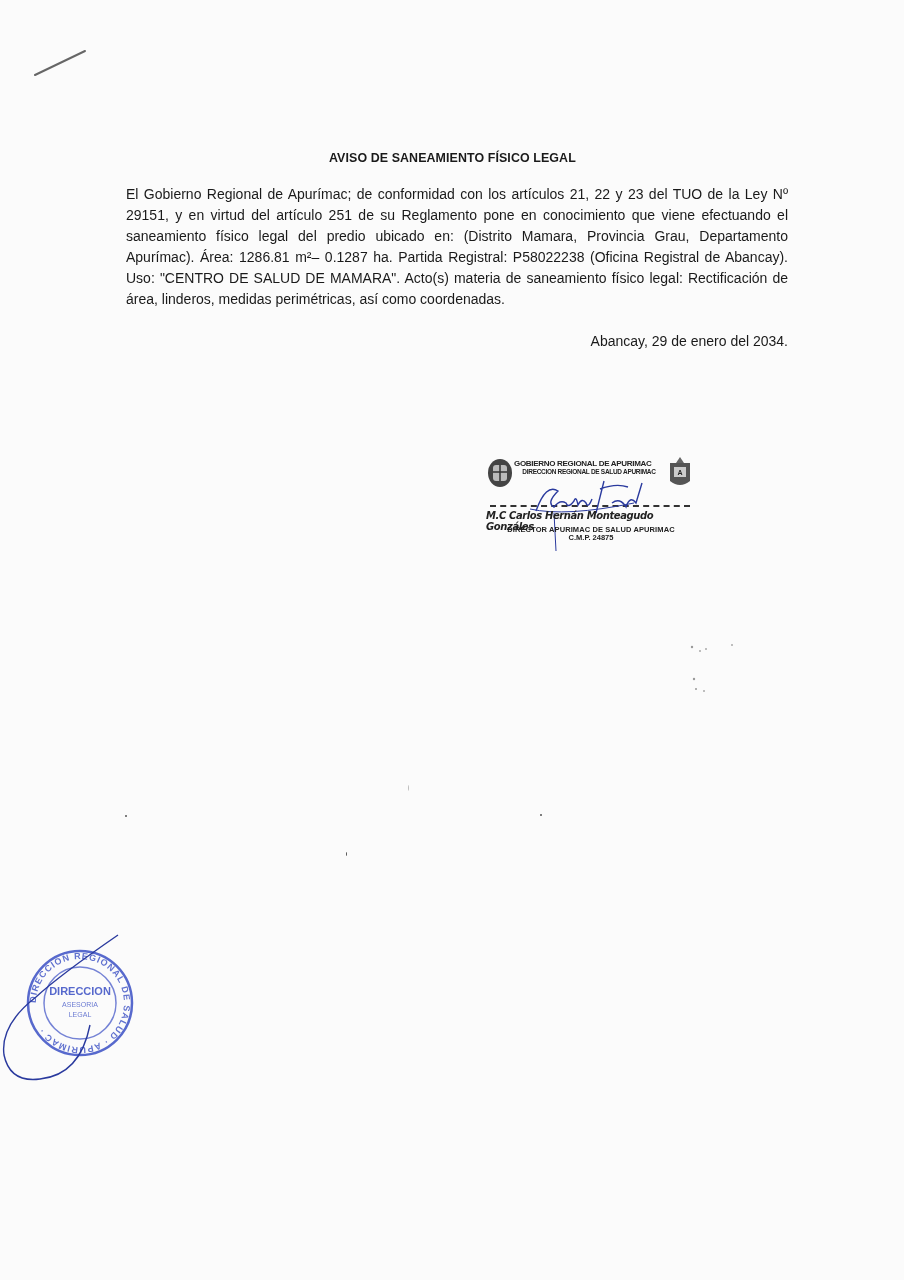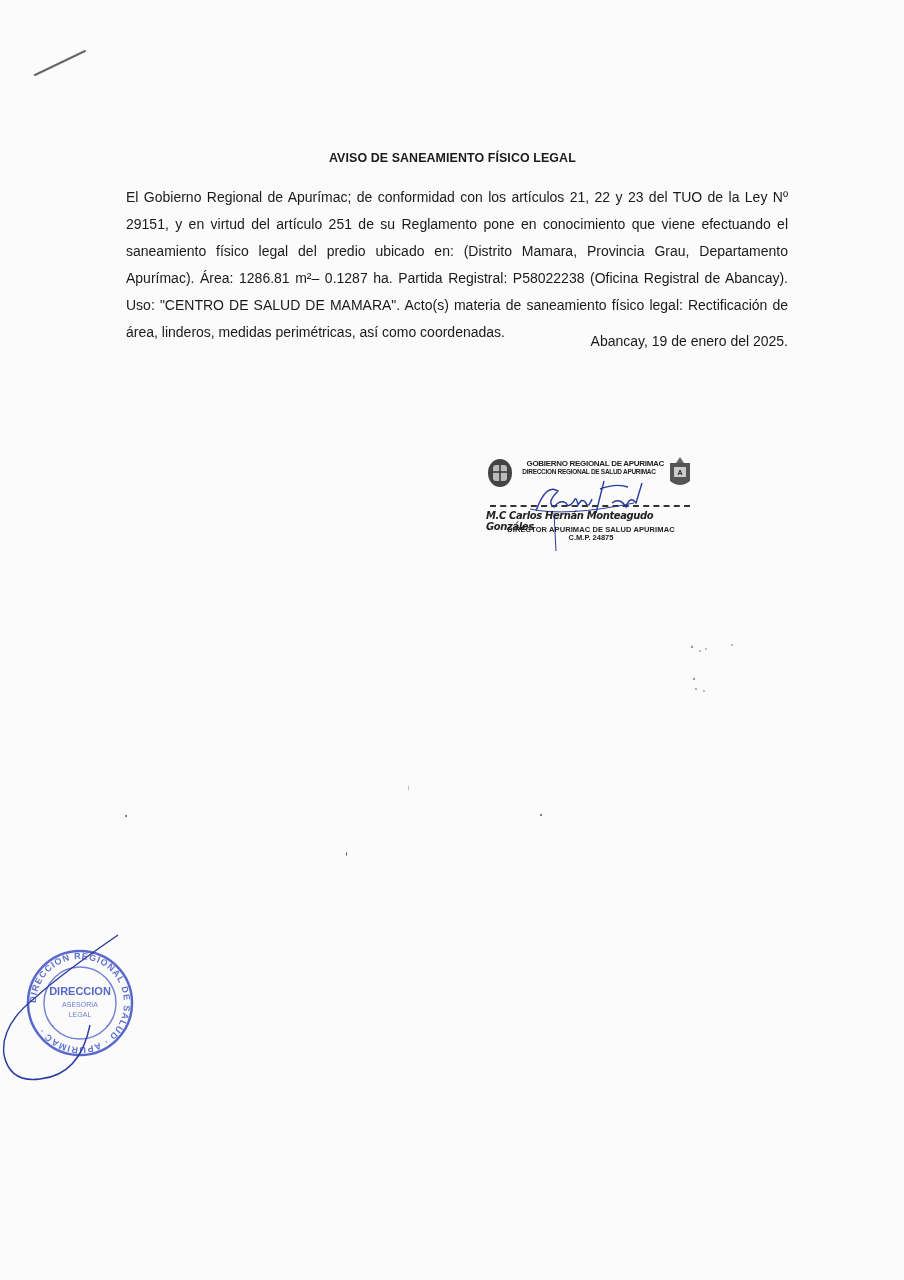--- a/index.html
+++ b/index.html
@@ -11,35 +11,35 @@
   }
   .page { position: absolute; left: 0; top: 0; width: 904px; height: 1280px; }
   .pen-mark { position: absolute; left: 30px; top: 45px; width: 60px; height: 35px; }
   .title {
     position: absolute; left: 0; width: 904px; top: 150px;
     text-align: center; font-weight: bold; font-size: 13.5px; letter-spacing: 0.1px;
     transform: scaleX(0.92); transform-origin: 457px 0;
   }
   .body-text {
     position: absolute; left: 126px; top: 184px; width: 662px;
-    font-size: 14px; line-height: 27px; text-align: justify;
+    font-size: 14px; line-height: 21px; text-align: justify;
     font-stretch: condensed;
   }
   .body-text p { margin: 0; }
   .date {
     position: absolute; right: 116px; top: 333px;
     font-size: 14px;
   }
   .signature-block {
     position: absolute; left: 486px; top: 455px; width: 210px; height: 95px;
   }
   .seal-left { position: absolute; left: 0; top: 2px; width: 28px; height: 32px; }
   .seal-right { position: absolute; right: 2px; top: 0; width: 28px; height: 34px; }
   .org-line1 {
-    position: absolute; left: 28px; top: 4px; width: 150px; text-align: right;
+    position: absolute; left: 28px; top: 4px; width: 150px; text-align: left;
     font-weight: bold; font-size: 8px; letter-spacing: -0.3px; color: #222;
     line-height: 9px;
   }
   .org-line2 {
     position: absolute; left: 28px; top: 13px; width: 150px; text-align: center;
     font-weight: bold; font-size: 6.5px; letter-spacing: -0.3px; color: #222;
     line-height: 8px;
   }
   .signature-svg { position: absolute; left: 30px; top: 18px; width: 150px; height: 80px; }
   .dash-line {
@@ -71,21 +71,21 @@
   <svg class="pen-mark" viewBox="0 0 60 35">
     <path d="M5 30 L55 6" stroke="#666" stroke-width="2" stroke-linecap="round" fill="none"></path>
   </svg>
 
   <div class="title">AVISO DE SANEAMIENTO FÍSICO LEGAL</div>
 
   <div class="body-text">
     <p>El Gobierno Regional de Apurímac; de conformidad con los artículos 21, 22 y 23 del TUO de la Ley Nº 29151, y en virtud del artículo 251 de su Reglamento pone en conocimiento que viene efectuando el saneamiento físico legal del predio ubicado en: (Distrito Mamara, Provincia Grau, Departamento Apurímac). Área: 1286.81 m²– 0.1287 ha. Partida Registral: P58022238 (Oficina Registral de Abancay). Uso: "CENTRO DE SALUD DE MAMARA". Acto(s) materia de saneamiento físico legal: Rectificación de área, linderos, medidas perimétricas, así como coordenadas.</p>
   </div>
 
-  <div class="date">Abancay, 19 de enero del 2025.</div>
+  <div class="date">Abancay, 29 de enero del 2034.</div>
 
   <div class="signature-block">
     <svg class="seal-left" viewBox="0 0 28 32">
       <ellipse cx="14" cy="16" rx="12" ry="14" fill="#444"></ellipse>
       <rect x="7" y="8" width="14" height="16" rx="3" fill="#bbb"></rect>
       <path d="M14 8 V24 M7 15 H21" stroke="#333" stroke-width="1.5"></path>
     </svg>
     <div class="org-line1">GOBIERNO REGIONAL DE APURIMAC</div>
     <div class="org-line2">DIRECCION REGIONAL DE SALUD APURIMAC</div>
     <svg class="seal-right" viewBox="0 0 28 34">

